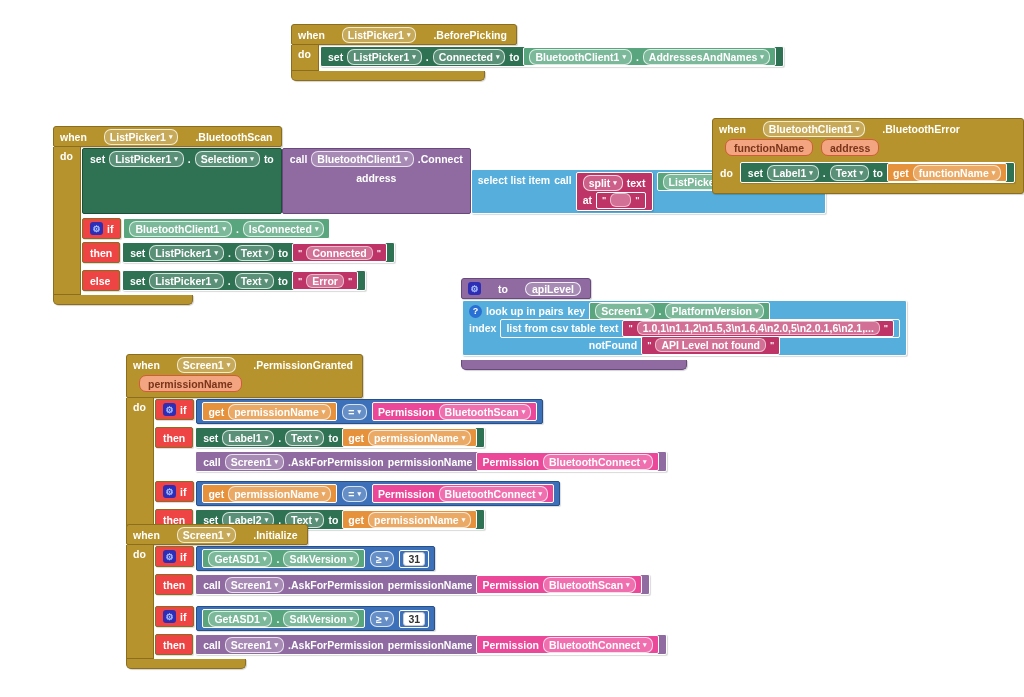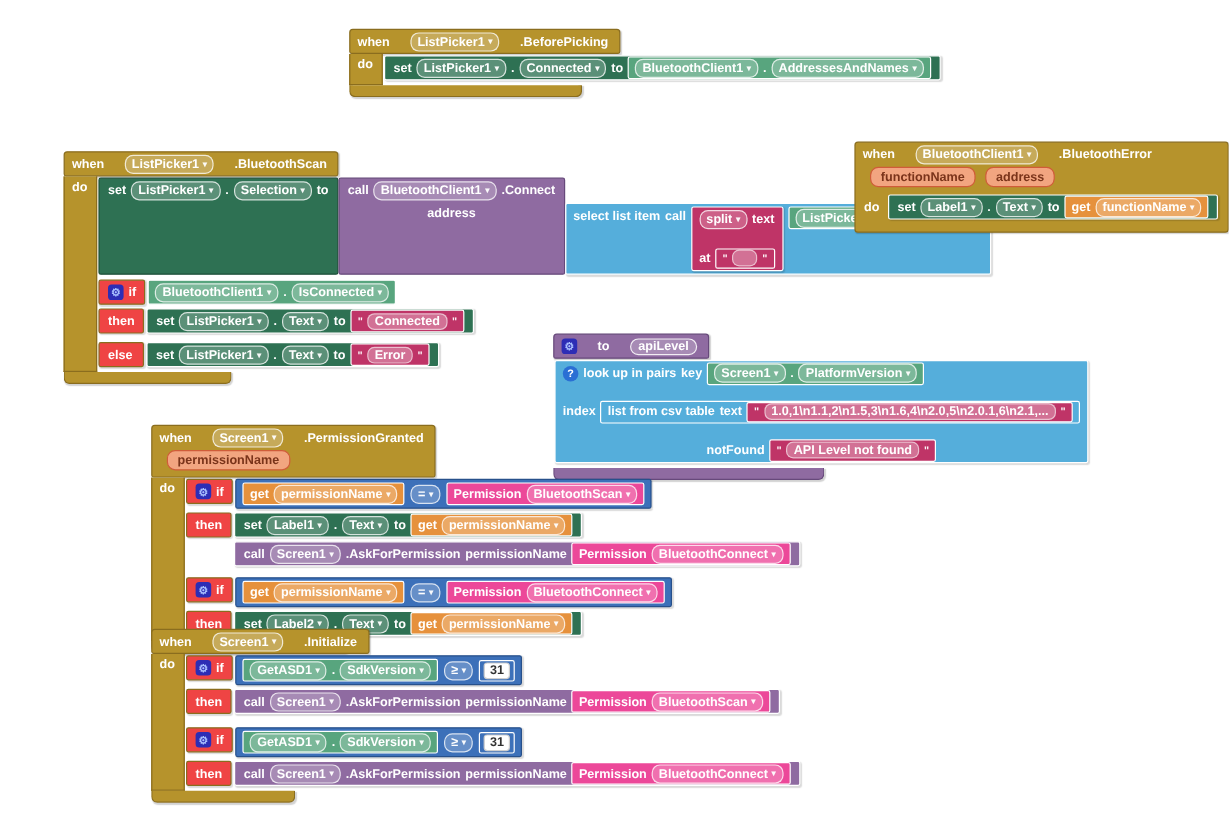--- a/index.html
+++ b/index.html
@@ -28,21 +28,21 @@
   .spineP{background:#8f6ba1;border-color:#67497b;width:48px}
   .content{display:flex;flex-direction:column;align-items:flex-start;gap:4px;padding:1px 0 4px 1px}
   .foot{height:9px;background:#b6932c;border:1px solid #8a6d1e;border-top:none;border-radius:0 0 5px 5px;
         box-shadow:1px 1px 1px rgba(0,0,0,.18)}
   .footP{background:#8f6ba1;border-color:#67497b}
 
   .r{display:inline-flex;align-items:center;gap:4px;height:19px;padding:0 7px;border:1px solid;
      border-radius:2px;width:max-content;box-shadow:1px 1px 1px rgba(0,0,0,.15)}
   .vb{display:inline-flex;align-items:center;gap:4px;height:17px;padding:0 5px;border:1px solid;border-radius:2px}
   .h19{height:19px}
-  .mvb{display:inline-flex;flex-direction:column;gap:16px;padding:2px 6px;border:1px solid;border-radius:2px;
+  .mvb{display:inline-flex;flex-direction:column;gap:1px;padding:2px 6px;border:1px solid;border-radius:2px;
        width:max-content;box-shadow:1px 1px 1px rgba(0,0,0,.15)}
   .ir{display:flex;align-items:center;gap:4px;height:16px}
   .ir.top{align-items:flex-start;height:auto}
   .jend{justify-content:center}
 
   .dd{display:inline-flex;align-items:center;gap:3px;background:rgba(255,255,255,.22);
       border:1px solid rgba(255,255,255,.75);border-radius:7px;padding:1px 5px;height:12px;white-space:nowrap}
   .dd::after{content:"▾";font-size:7px;opacity:.95}
   .fld{display:inline-flex;align-items:center;background:rgba(255,255,255,.22);
        border:1px solid rgba(255,255,255,.85);border-radius:7px;padding:0 6px;height:12px}

